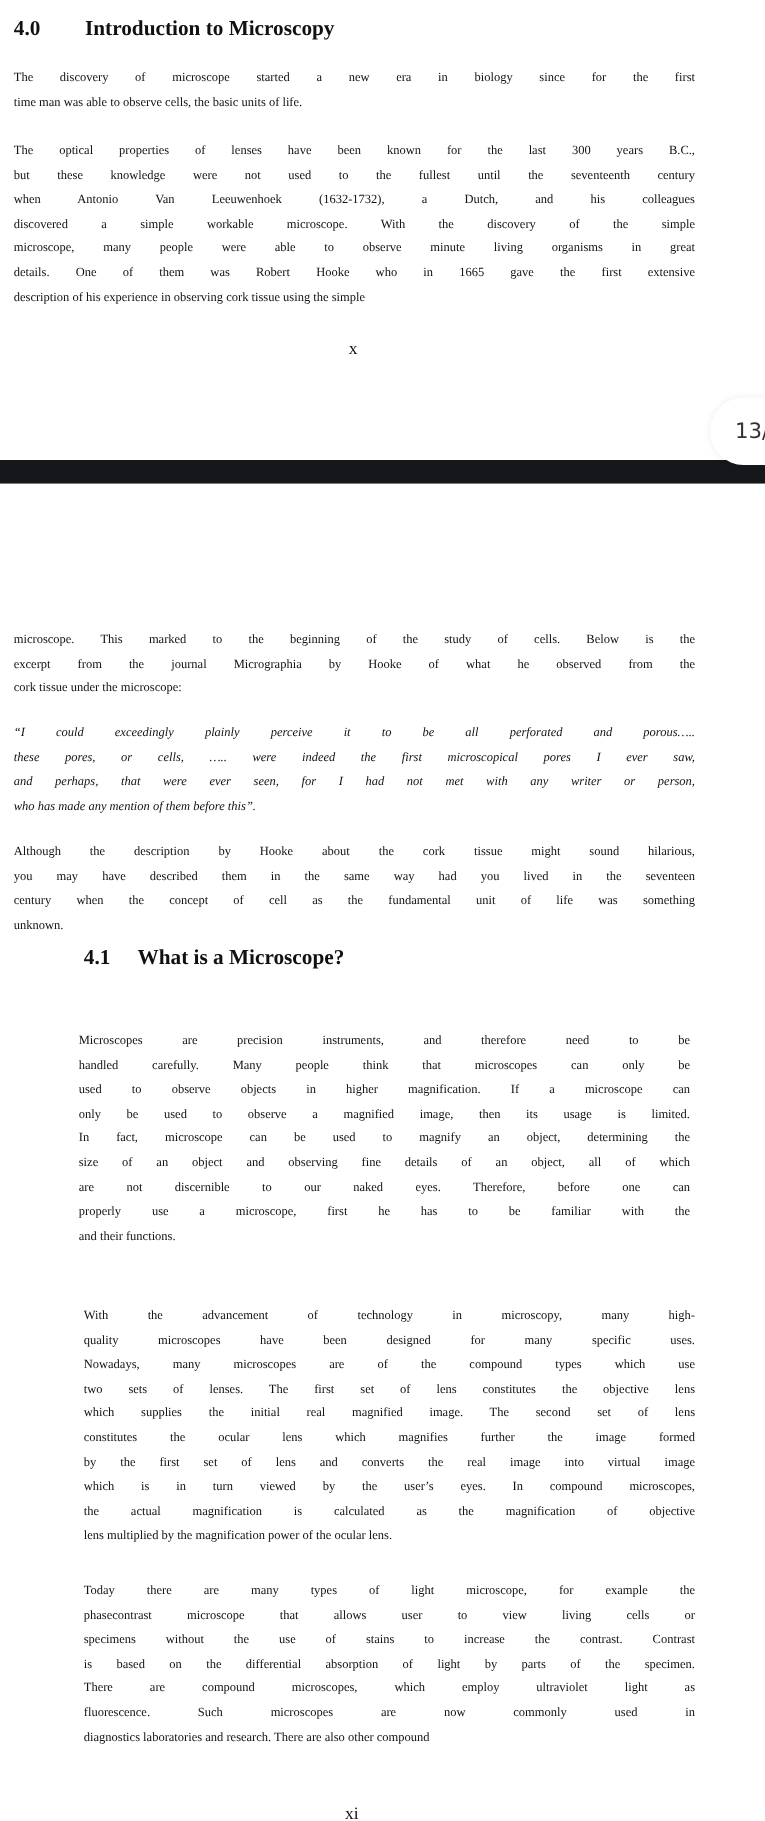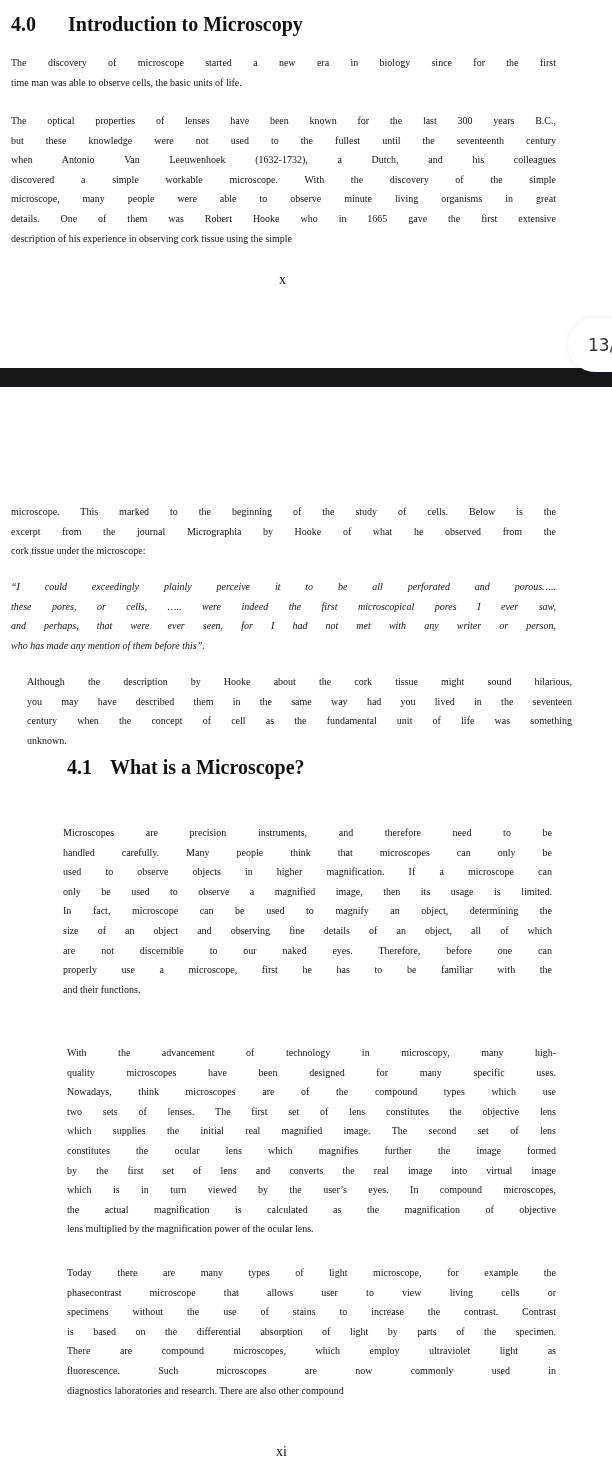--- a/index.html
+++ b/index.html
@@ -5,21 +5,21 @@
   html, body { margin:0; padding:0; }
   body { width:612px; height:1457px; background:#fff; position:relative; overflow:hidden;
          font-family:"Liberation Serif", serif; color:#111; }
   .page { position:absolute; left:0; width:612px; background:#fff; }
   .p1 { top:0; height:368px; }
   .sep { position:absolute; left:0; top:368px; width:612px; height:19px; background:#16171b; }
   .p2 { top:387px; height:1070px; }
   .blk { position:absolute; font-size:10px; line-height:19.6px; text-align:justify; }
   .blk span.ln { display:block; text-align-last:justify; white-space:nowrap; }
   .blk span.ln.last { text-align-last:left; }
-  .h { position:absolute; font-weight:bold; font-size:20px; white-space:nowrap; }
+  .h { position:absolute; font-weight:bold; font-size:17px; white-space:nowrap; }
   .h .num { display:inline-block; }
   .folio { position:absolute; font-size:14px; }
   .pill { position:absolute; left:568px; top:318px; width:70px; height:54px; border-radius:27px;
           background:#fff; box-shadow:0 0 6px rgba(0,0,0,0.08);
           font-family:"DejaVu Sans", sans-serif; font-size:17px; color:#333;
           display:flex; align-items:center; padding-left:20px; box-sizing:border-box; }
 </style>
 </head>
 <body>
 
@@ -56,21 +56,21 @@
       <span class="ln">microscope.  This marked to the beginning of the study of cells.  Below is the</span>
       <span class="ln">excerpt from the journal Micrographia by Hooke of what he observed from the</span>
       <span class="ln last">cork tissue under the microscope:</span>
     </div>
   <div class="blk" style="left:11px; top:190px; width:545px;font-style:italic;">
       <span class="ln">“I could exceedingly plainly perceive it to be all perforated and porous…..</span>
       <span class="ln">these pores, or cells, ….. were indeed the first microscopical pores I ever saw,</span>
       <span class="ln">and perhaps, that were ever seen, for I had not met with any writer or person,</span>
       <span class="ln last">who has made any mention of them before this”.</span>
     </div>
-  <div class="blk" style="left:11px; top:285px; width:545px;margin-left:16px;">
+  <div class="blk" style="left:11px; top:285px; width:545px;">
       <span class="ln">Although the description by Hooke about the cork tissue might sound hilarious,</span>
       <span class="ln">you may have described them in the same way had you lived in the seventeen</span>
       <span class="ln">century when the concept of cell as the fundamental unit of life was something</span>
       <span class="ln last">unknown.</span>
     </div>
 
   <div class="h" style="left:67px; top:369px;">
     <span class="num" style="width:43px;">4.1</span><span>What is a Microscope?</span>
   </div>
 
@@ -81,21 +81,21 @@
       <span class="ln">only be used to observe a magnified image, then its usage is limited.</span>
       <span class="ln">In fact, microscope can be used to magnify an object, determining the</span>
       <span class="ln">size of an object and observing fine details of an object, all of which</span>
       <span class="ln">are not discernible to our naked eyes.  Therefore, before one can</span>
       <span class="ln">properly use a microscope, first he has to be familiar with the</span>
       <span class="ln last">and their functions.</span>
     </div>
   <div class="blk" style="left:67px; top:656px; width:489px;">
       <span class="ln">With the advancement of technology in microscopy, many high-</span>
       <span class="ln">quality microscopes have been designed for many specific uses.</span>
-      <span class="ln">Nowadays, think microscopes are of the compound types which use</span>
+      <span class="ln">Nowadays, many microscopes are of the compound types which use</span>
       <span class="ln">two sets of lenses. The first set of lens constitutes the objective lens</span>
       <span class="ln">which supplies the initial real magnified image.  The second set of lens</span>
       <span class="ln">constitutes the ocular lens which magnifies further the image formed</span>
       <span class="ln">by the first set of lens and converts the real image into virtual image</span>
       <span class="ln">which is in turn viewed by the user’s eyes.  In compound microscopes,</span>
       <span class="ln">the actual magnification is calculated as the magnification of objective</span>
       <span class="ln last">lens multiplied by the magnification power of the ocular lens.</span>
     </div>
   <div class="blk" style="left:67px; top:876px; width:489px;">
       <span class="ln">Today there are many types of light microscope, for example the</span>

